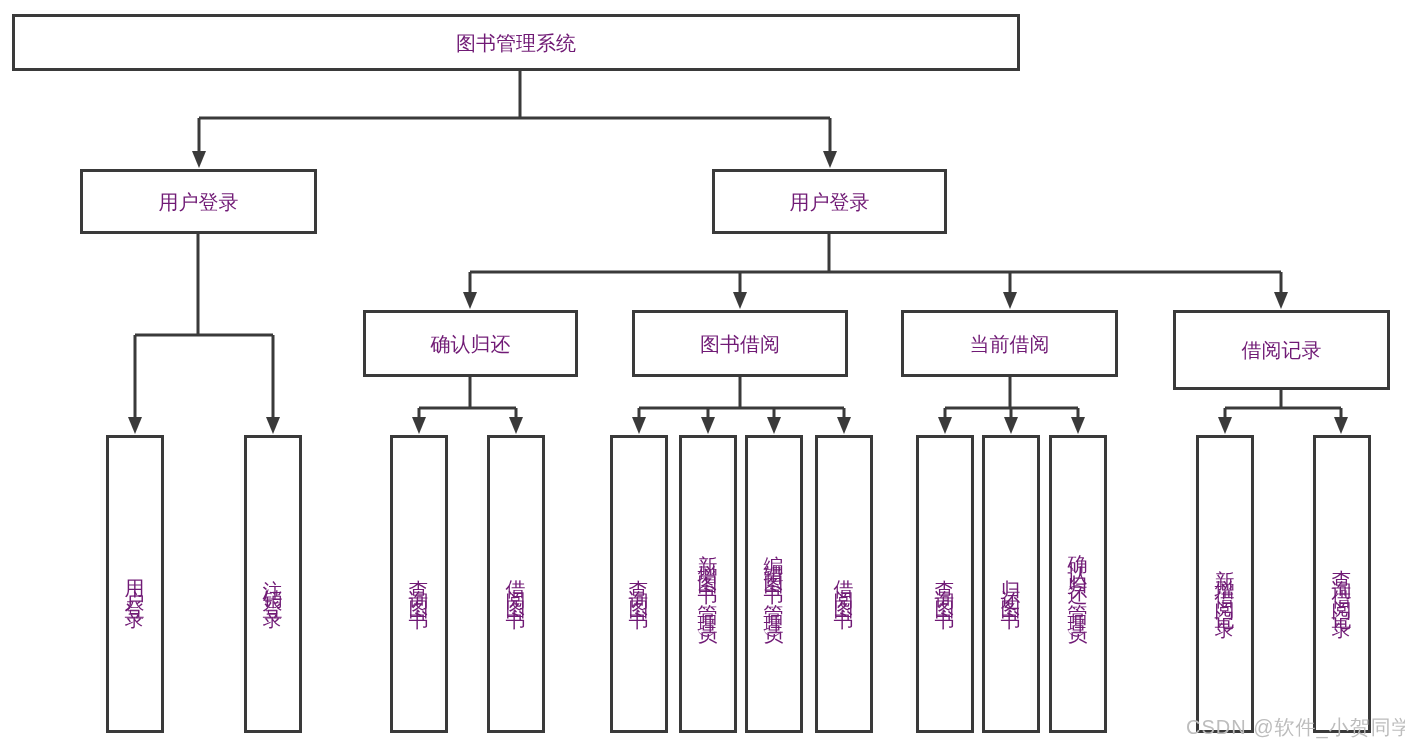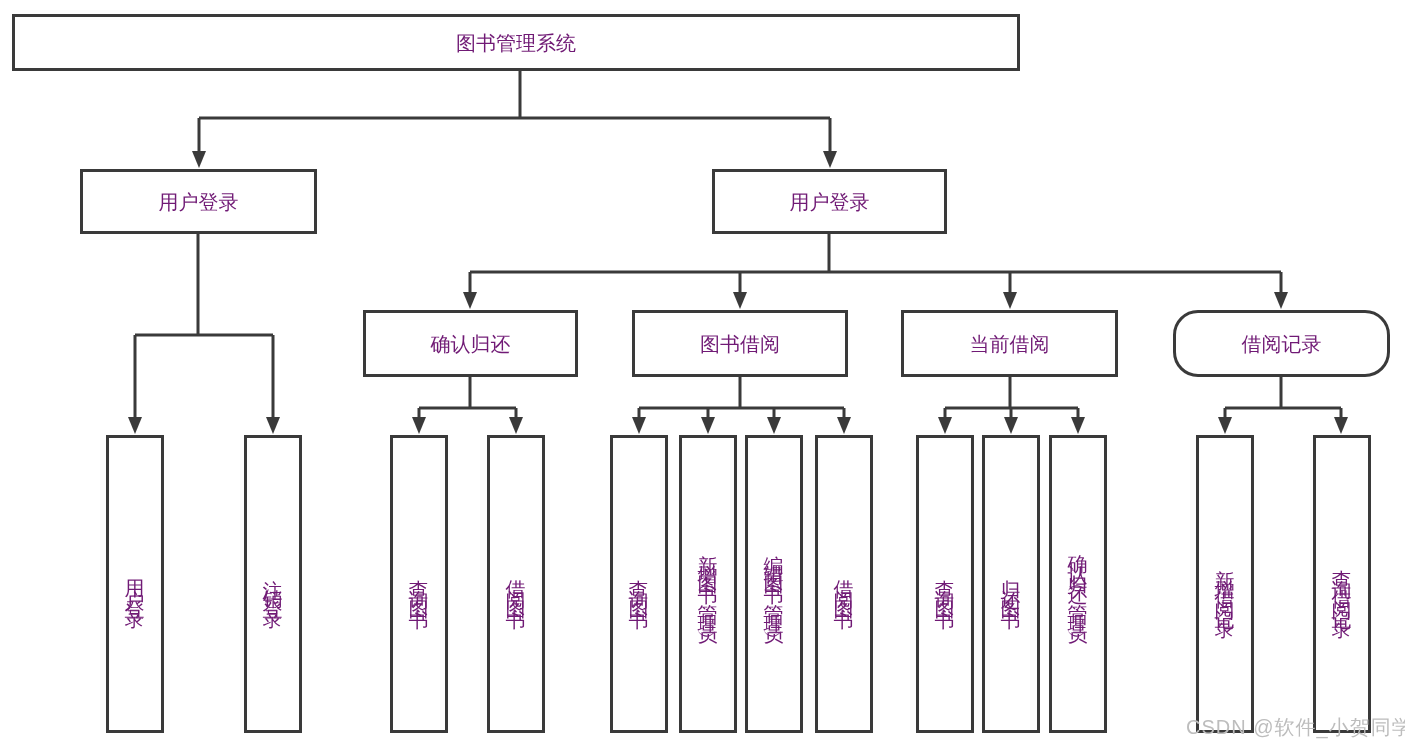--- a/index.html
+++ b/index.html
@@ -68,21 +68,21 @@
   </svg>
 
   <div class="node" style="left:12px;top:14px;width:1008px;height:57px;">图书管理系统</div>
 
   <div class="node" style="left:80px;top:169px;width:237px;height:65px;">用户登录</div>
   <div class="node" style="left:712px;top:169px;width:235px;height:65px;">用户登录</div>
 
   <div class="node" style="left:363px;top:310px;width:215px;height:67px;">确认归还</div>
   <div class="node" style="left:901px;top:310px;width:217px;height:67px;">当前借阅</div>
   <div class="node" style="left:632px;top:310px;width:216px;height:67px;">图书借阅</div>
-  <div class="node" style="left:1173px;top:310px;width:217px;height:67px;border-radius:25px;">借阅记录</div>
+  <div class="node" style="left:1173px;top:310px;width:217px;height:80px;">借阅记录</div>
 
   <div class="node v" style="left:106px;top:435px;width:58px;height:298px;">
     <span class="vtext">用户登录</span>
     </div>
   <div class="node v" style="left:244px;top:435px;width:58px;height:298px;">
     <span class="vtext">注销登录</span>
     </div>
 
   <div class="node v" style="left:390px;top:435px;width:58px;height:298px;">
     <span class="vtext">查询图书</span>

